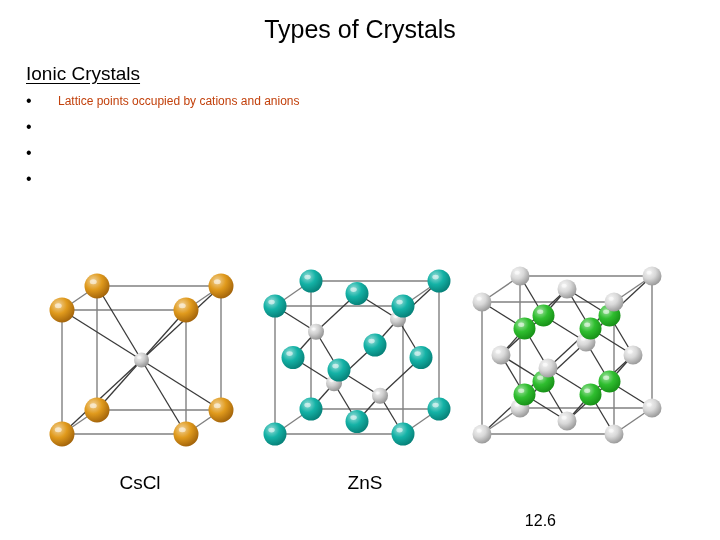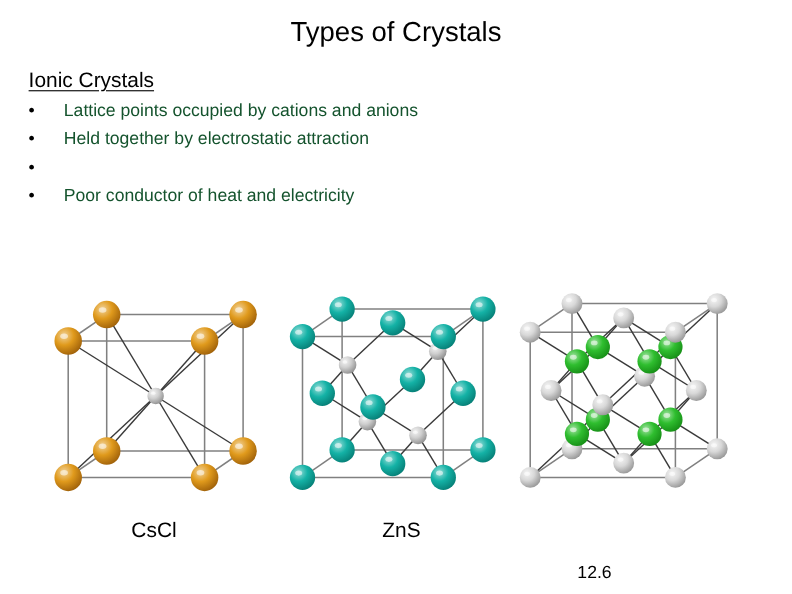--- a/index.html
+++ b/index.html
@@ -58,23 +58,23 @@
   }
   .bullet-marker {
     width: 32px;
     flex: 0 0 32px;
     font-size: 16px;
     line-height: 26px;
     text-align: left;
     color: #000000;
   }
   .bullet-text {
-    font-size: 16px;
+    font-size: 12px;
     line-height: 26px;
-    color: #14532d;
+    color: #c2410c;
     white-space: nowrap;
   }
   #figures {
     position: absolute;
     left: 0;
     top: 238px;
     width: 720px;
     height: 270px;
   }
   .figure {
@@ -127,28 +127,26 @@
 
   <div id="section-heading">Ionic Crystals</div>
 
   <div id="bullet-list">
     <div class="bullet-row">
       <span class="bullet-marker">•</span>
       <span class="bullet-text">Lattice points occupied by cations and anions</span>
     </div>
     <div class="bullet-row">
       <span class="bullet-marker">•</span>
-      <span class="bullet-text">Held together by electrostatic attraction</span>
     </div>
     <div class="bullet-row">
       <span class="bullet-marker">•</span>
     </div>
     <div class="bullet-row">
       <span class="bullet-marker">•</span>
-      <span class="bullet-text">Poor conductor of heat and electricity</span>
     </div>
   </div>
 
   <div id="figures">
 
     <div class="figure" id="figure-zns">
       <svg class="lattice-svg" id="svg-zns" width="230" height="230" viewBox="0 0 230 230">
           <defs>
             <radialGradient id="svg-zns-cat" cx="0.35" cy="0.3" r="0.78">
               <stop offset="0%" stop-color="#95dcd7"></stop>

